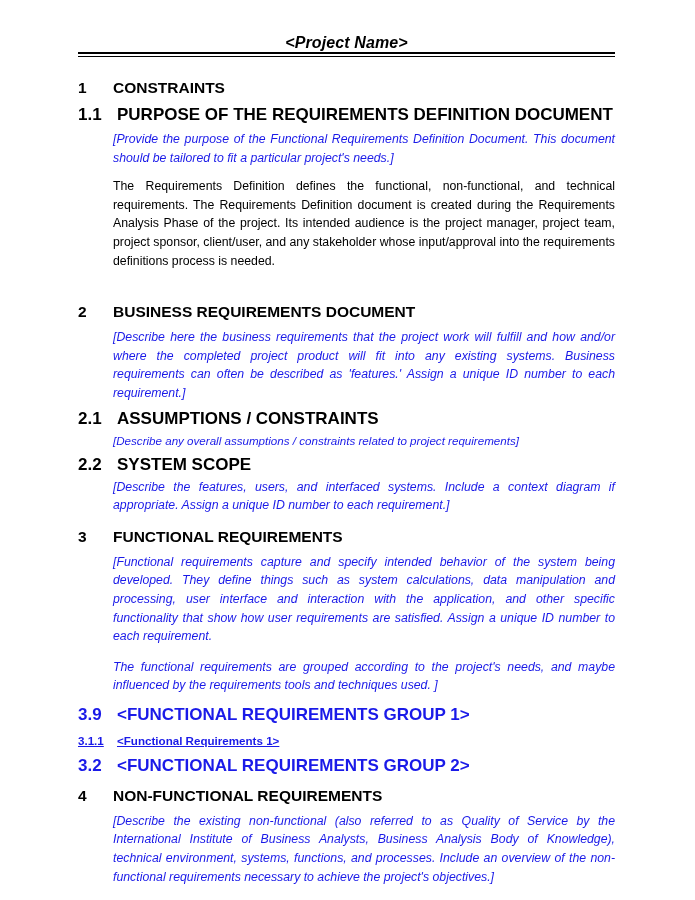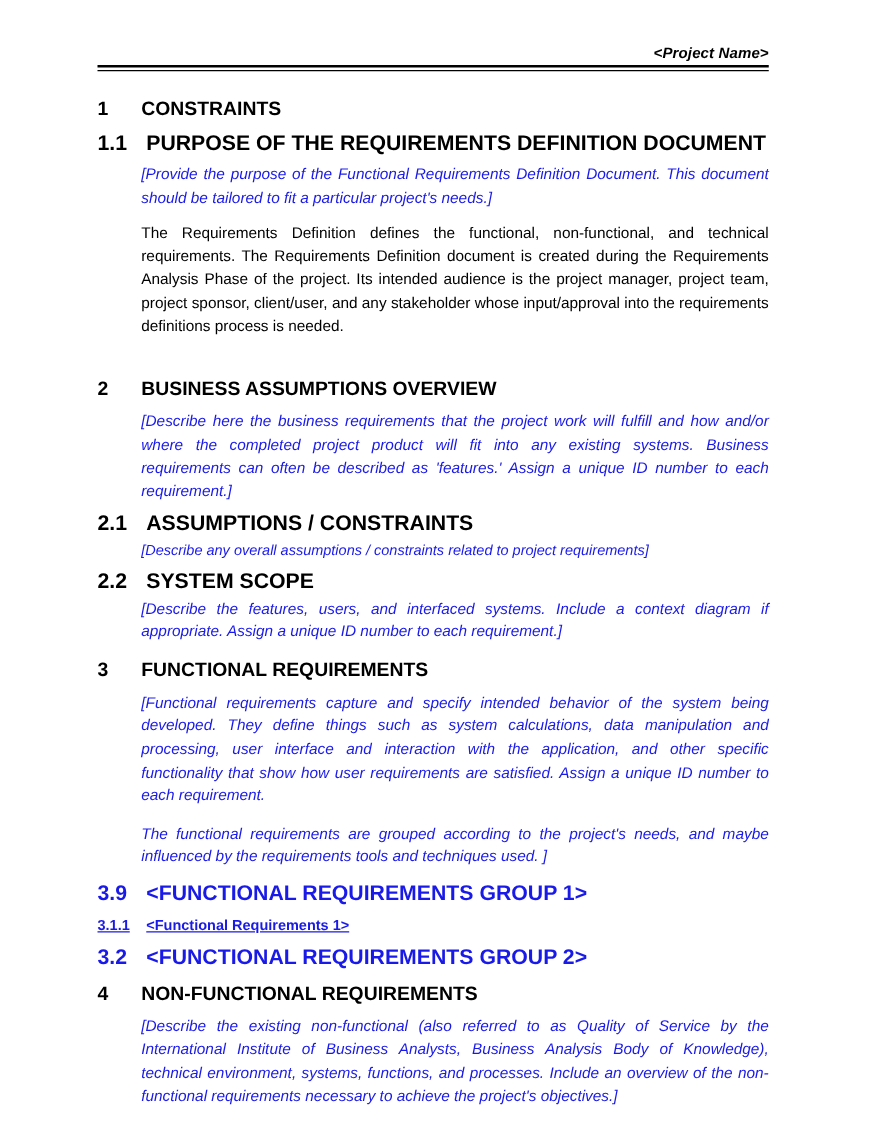--- a/index.html
+++ b/index.html
@@ -24,22 +24,22 @@
   }
 
   
   .header {
     position: absolute;
     left: 78px;
     top: 36px;
     width: 537px;
   }
   .header-title {
-    text-align: right;
-    font-size: 12px;
+    text-align: center;
+    font-size: 16px;
     font-weight: bold;
     font-style: italic;
     letter-spacing: 0.1px;
     line-height: 13px;
     color: #000;
   }
   .rule-double {
     margin-top: 3px;
     border-top: 2.2px solid #000;
     border-bottom: 0.8px solid #000;
@@ -190,21 +190,21 @@
 
     <div class="sp-10"></div>
 
     <p class="para last-line-left">The Requirements Definition defines the functional, non-functional, and technical requirements. The Requirements Definition document is created during the Requirements Analysis Phase of the project. Its intended audience is the project manager, project team, project sponsor, client/user, and any stakeholder whose input/approval into the requirements definitions process is needed.</p>
 
     <div class="sp-20"></div>
     <div class="sp-12"></div>
 
     <div class="h1">
       <span class="num">2</span>
-      <span>BUSINESS ASSUMPTIONS OVERVIEW</span>
+      <span>BUSINESS REQUIREMENTS DOCUMENT</span>
     </div>
 
     <div class="sp-7"></div>
 
     <p class="instr last-line-left">[Describe here the business requirements that the project work will fulfill and how and/or where the completed project product will fit into any existing systems. Business requirements can often be described as 'features.' Assign a unique ID number to each requirement.]</p>
 
     <div class="sp-8"></div>
 
     <div class="h2">
       <span class="num">2.1</span>

